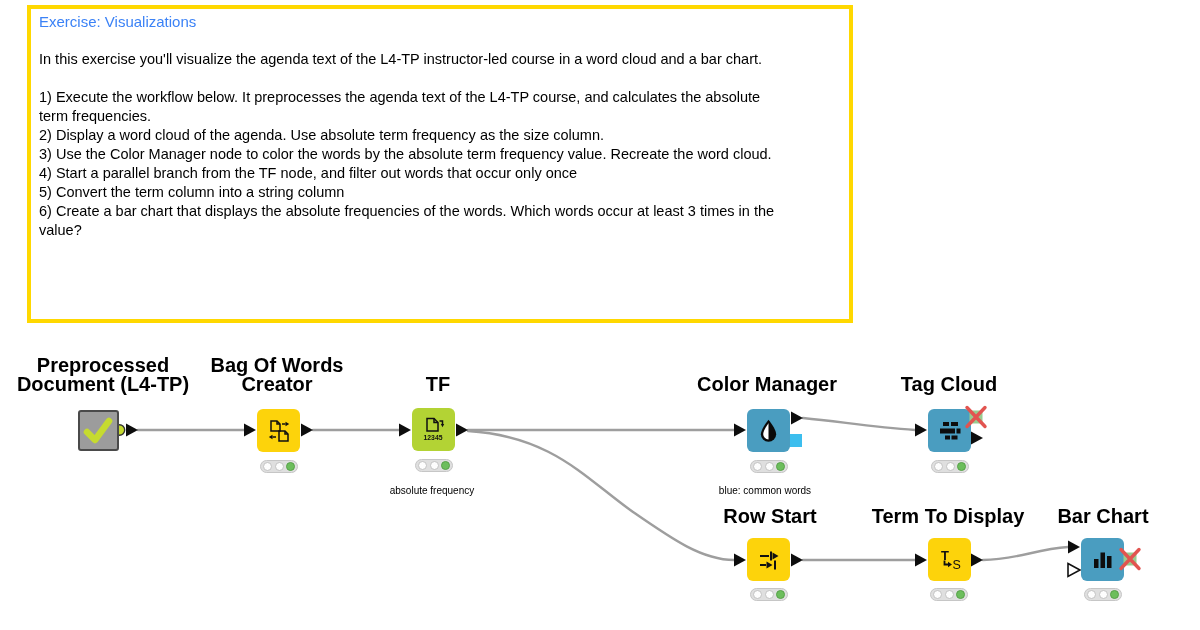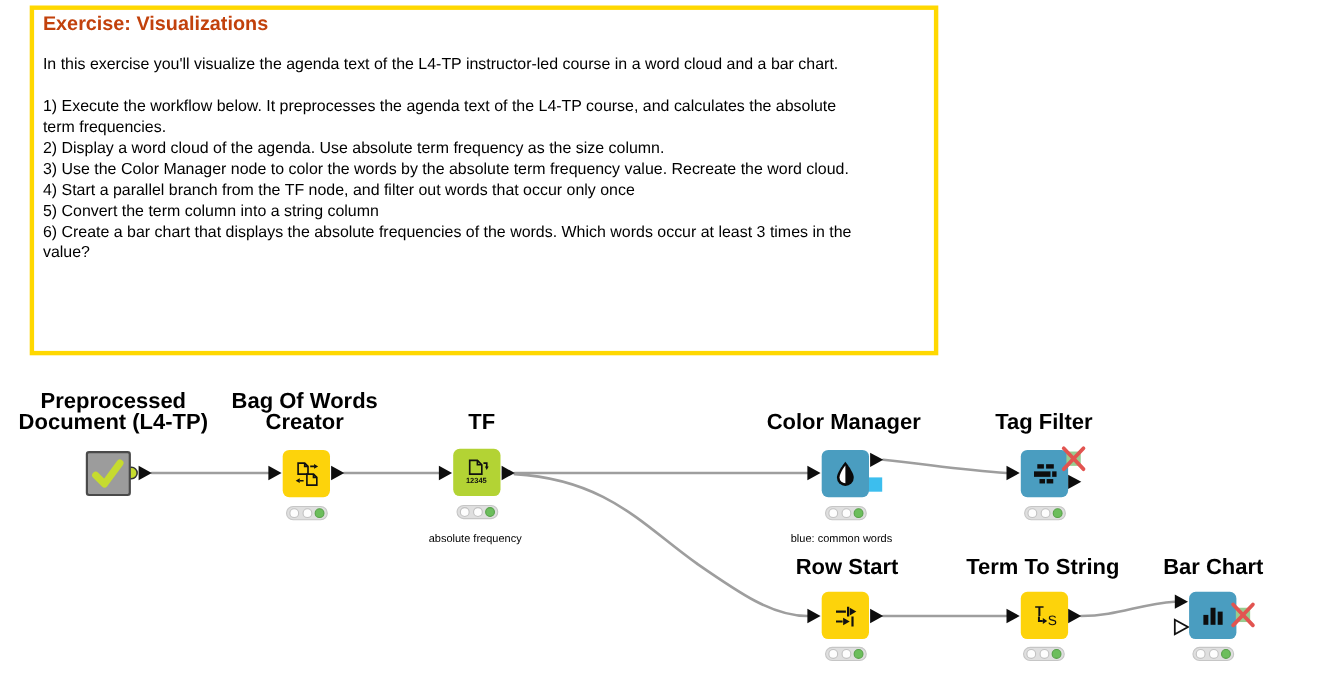--- a/index.html
+++ b/index.html
@@ -2,21 +2,21 @@
 <html><head>
 <meta charset="utf-8">
 <style>
   html,body{margin:0;padding:0;}
   body{width:1200px;height:630px;background:#ffffff;font-family:"Liberation Sans",sans-serif;position:relative;overflow:hidden;}
   #canvas{position:absolute;inset:0;width:1200px;height:630px;}
 
   
   .annotation{position:absolute;left:27px;top:5px;width:802px;height:304px;border:4px solid #FFD800;
               padding:3px 8px;background:#ffffff;overflow:hidden;}
-  .ann-title{font-weight:bold;font-size:18px;line-height:19px;color:#c2410c;}
+  .ann-title{font-weight:normal;font-size:15px;line-height:19px;color:#3b82f6;}
   .ann-line{font-size:14.5px;line-height:19px;color:#000;white-space:nowrap;min-height:19px;}
 
   
   svg.overlay{position:absolute;left:0;top:0;z-index:1;}
 
   
   .node{position:absolute;width:43px;height:43px;border-radius:6px;display:flex;align-items:center;justify-content:center;z-index:2;box-sizing:border-box;}
   .n-yellow{background:#FDD30B;}
   .n-lime{background:#B3D334;}
   .n-blue{background:#4A9DC0;}
@@ -87,23 +87,23 @@
   <div class="nlabel" style="left:8px;top:356px;">
     <div>Preprocessed</div>
     <div>Document (L4-TP)</div>
   </div>
   <div class="nlabel" style="left:182px;top:356px;">
     <div>Bag Of Words</div>
     <div>Creator</div>
   </div>
   <div class="nlabel" style="left:343px;top:375px;">TF</div>
   <div class="nlabel" style="left:672px;top:375px;">Color Manager</div>
-  <div class="nlabel" style="left:854px;top:375px;">Tag Filter</div>
+  <div class="nlabel" style="left:854px;top:375px;">Tag Cloud</div>
   <div class="nlabel" style="left:675px;top:507px;">Row Start</div>
-  <div class="nlabel" style="left:853px;top:507px;">Term To String</div>
+  <div class="nlabel" style="left:853px;top:507px;">Term To Display</div>
   <div class="nlabel" style="left:1008px;top:507px;">Bar Chart</div>
 
   <div class="node n-gray" style="left:78px;top:410px;">
     <svg width="37" height="37" viewBox="0 0 37 37">
       <path d="M7,20 L15,28 L29,9" fill="none" stroke="#C6DB2F" stroke-width="6.5" stroke-linecap="round" stroke-linejoin="round"></path>
     </svg>
   </div>
 
   <div class="node n-yellow" style="left:257px;top:409px;">
     <svg width="26" height="26" viewBox="0 0 26 26">

